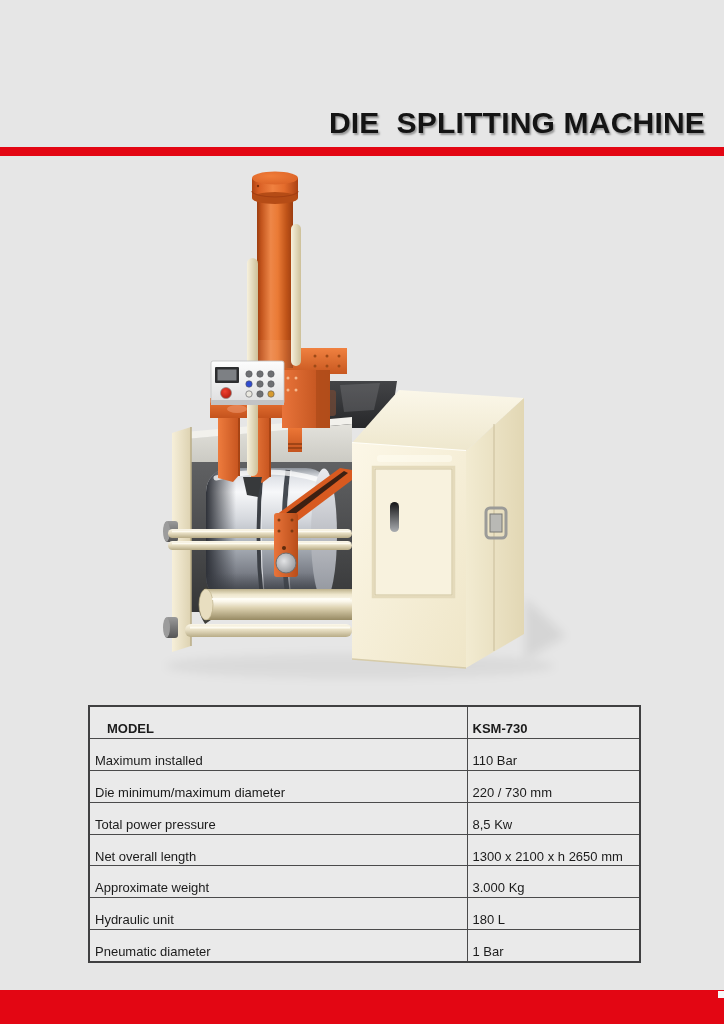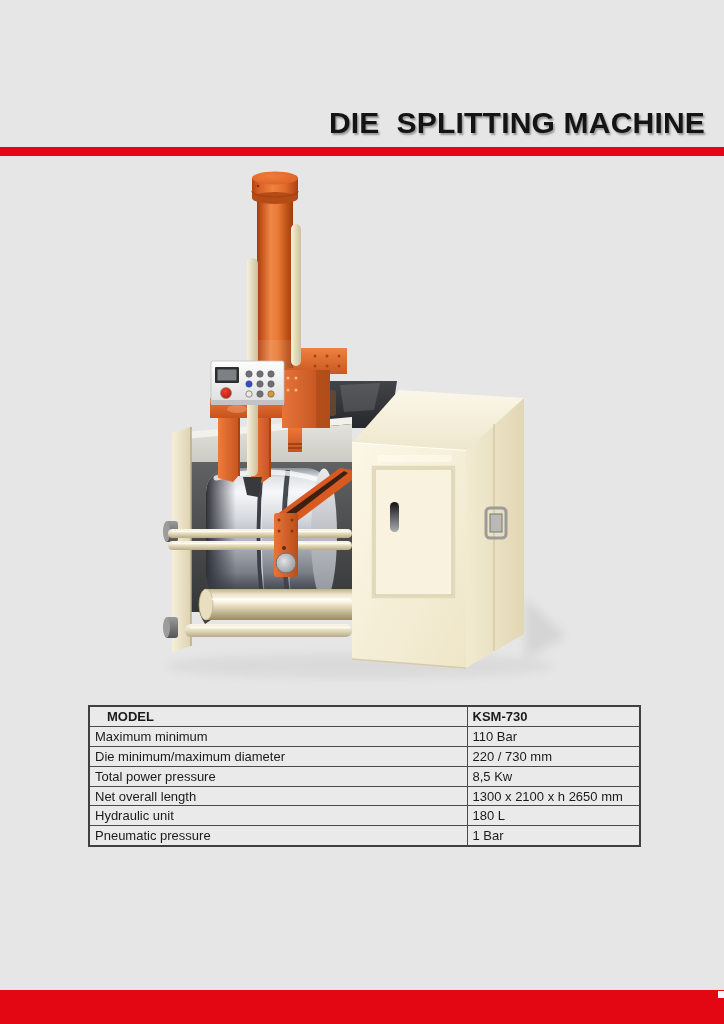--- a/index.html
+++ b/index.html
@@ -7,21 +7,21 @@
         font-family:"Liberation Sans",sans-serif;}
   .title{position:absolute;top:106px;right:19px;font-size:30px;font-weight:bold;color:#141414;
          letter-spacing:.2px;white-space:pre;text-shadow:1.5px 1.5px 2px rgba(0,0,0,.35);}
   .stripe-top{position:absolute;left:0;top:147px;width:724px;height:9px;}
   .bar-bottom{position:absolute;left:0;top:990px;width:724px;height:34px;}
   .notch{position:absolute;right:0;top:991px;width:6px;height:7px;background:#f7f7f7;}
   .machine-svg{position:absolute;left:0;top:0;width:724px;height:1024px;}
   .specs{position:absolute;left:88px;top:705px;width:551px;border-collapse:collapse;
          table-layout:fixed;background:#eaeaea;}
   .specs td{border:1px solid #4a4a4b;height:18.9px;font-size:13px;color:#1b1b1b;
-            padding:0 0 0 5px;vertical-align:middle;overflow:hidden;white-space:nowrap;}
+            padding:12px 0 0 5px;vertical-align:middle;overflow:hidden;white-space:nowrap;}
   .specs{border:2px solid #404041;}
   .specs tr.hdr td{font-weight:bold;}
   .specs td.c1.hdr-label{padding-left:17px;}
   .col1{width:378px;}.col2{width:173px;}
 </style>
 </head>
 <body>
 
 <div class="page">
 
@@ -319,41 +319,45 @@
     <colgroup>
         <col class="col1">
         <col class="col2">
       </colgroup>
     <tbody>
       <tr class="hdr">
         <td class="c1 hdr-label">MODEL</td>
         <td class="c2">KSM-730</td>
       </tr>
     <tr>
-          <td class="c1">Maximum minimum</td>
+          <td class="c1">Maximum installed</td>
           <td class="c2">110 Bar</td>
         </tr>
         <tr>
           <td class="c1">Die minimum/maximum diameter</td>
           <td class="c2">220 / 730 mm</td>
         </tr>
         <tr>
           <td class="c1">Total power pressure</td>
           <td class="c2">8,5 Kw</td>
         </tr>
         <tr>
           <td class="c1">Net overall length</td>
           <td class="c2">1300 x 2100 x h 2650 mm</td>
         </tr>
         <tr>
+          <td class="c1">Approximate weight</td>
+          <td class="c2">3.000 Kg</td>
+        </tr>
+        <tr>
           <td class="c1">Hydraulic unit</td>
           <td class="c2">180 L</td>
         </tr>
         <tr>
-          <td class="c1">Pneumatic pressure</td>
+          <td class="c1">Pneumatic diameter</td>
           <td class="c2">1 Bar</td>
         </tr>
       </tbody>
   </table>
 
   <div class="bar-bottom" style="background: rgb(227, 6, 19);"></div>
   <div class="notch"></div>
 </div>
 
 </body></html>

